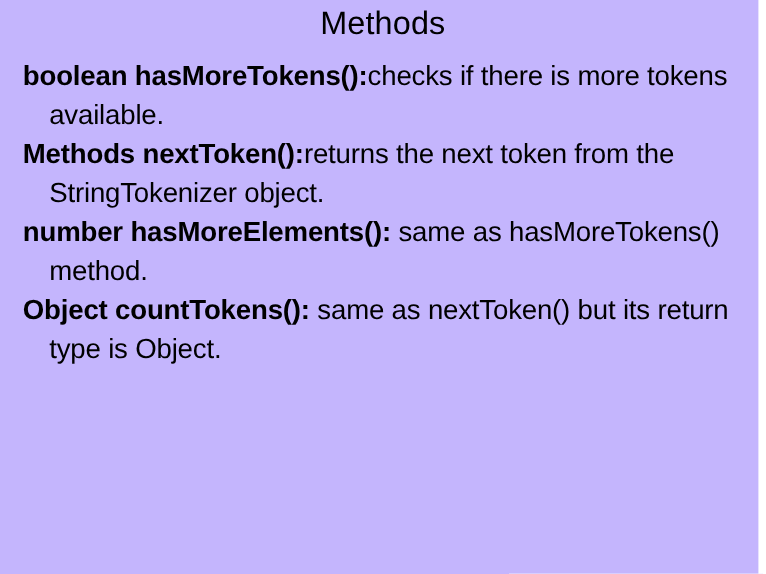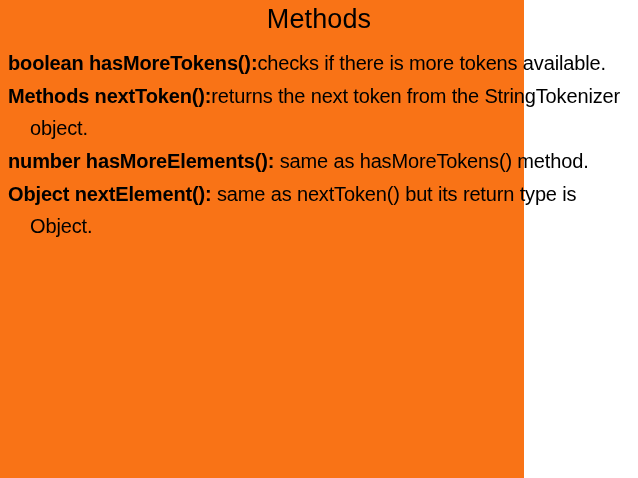--- a/index.html
+++ b/index.html
@@ -11,23 +11,23 @@
     width: 638px;
     height: 478px;
     overflow: hidden;
     font-family: "Liberation Sans", sans-serif;
     color: #000000;
     -webkit-font-smoothing: antialiased;
   }
 
   .slide {
     position: relative;
-    width: 524px;
+    width: 632px;
     height: 478px;
-    background: #f97316;
+    background: #c4b5fd;
     box-sizing: border-box;
   }
 
   .slide-title {
     position: absolute;
     top: 2px;
     left: 0;
     width: 638px;
     text-align: center;
     font-size: 27px;
@@ -41,26 +41,26 @@
   .body-block {
     position: absolute;
     top: 47px;
     left: 0;
     width: 638px;
     box-sizing: border-box;
     padding: 0 2px 0 8px;
   }
 
   .method-item {
-    font-size: 20px;
+    font-size: 23px;
     line-height: 32px;
     color: #000000;
     padding-left: 22px;
     text-indent: -22px;
-    margin: 0 0 1px 0;
+    margin: 0 0 1px 11px;
     letter-spacing: -0.15px;
     word-spacing: 0px;
   }
 
   .sig {
     font-weight: 700;
   }
 
   .desc {
     font-weight: 400;
@@ -82,18 +82,18 @@
     <p class="method-item">
       <span class="sig">Methods nextToken():</span><span class="desc">returns the next token from the StringTokenizer object.</span>
     </p>
 
 
     <p class="method-item">
       <span class="sig">number hasMoreElements():</span><span class="desc"> same as hasMoreTokens() method.</span>
     </p>
 
     <p class="method-item">
-      <span class="sig">Object nextElement():</span><span class="desc"> same as nextToken() but its return type is Object.</span>
+      <span class="sig">Object countTokens():</span><span class="desc"> same as nextToken() but its return type is Object.</span>
     </p>
 
 
   </div>
 </div>
 
 </body></html>

